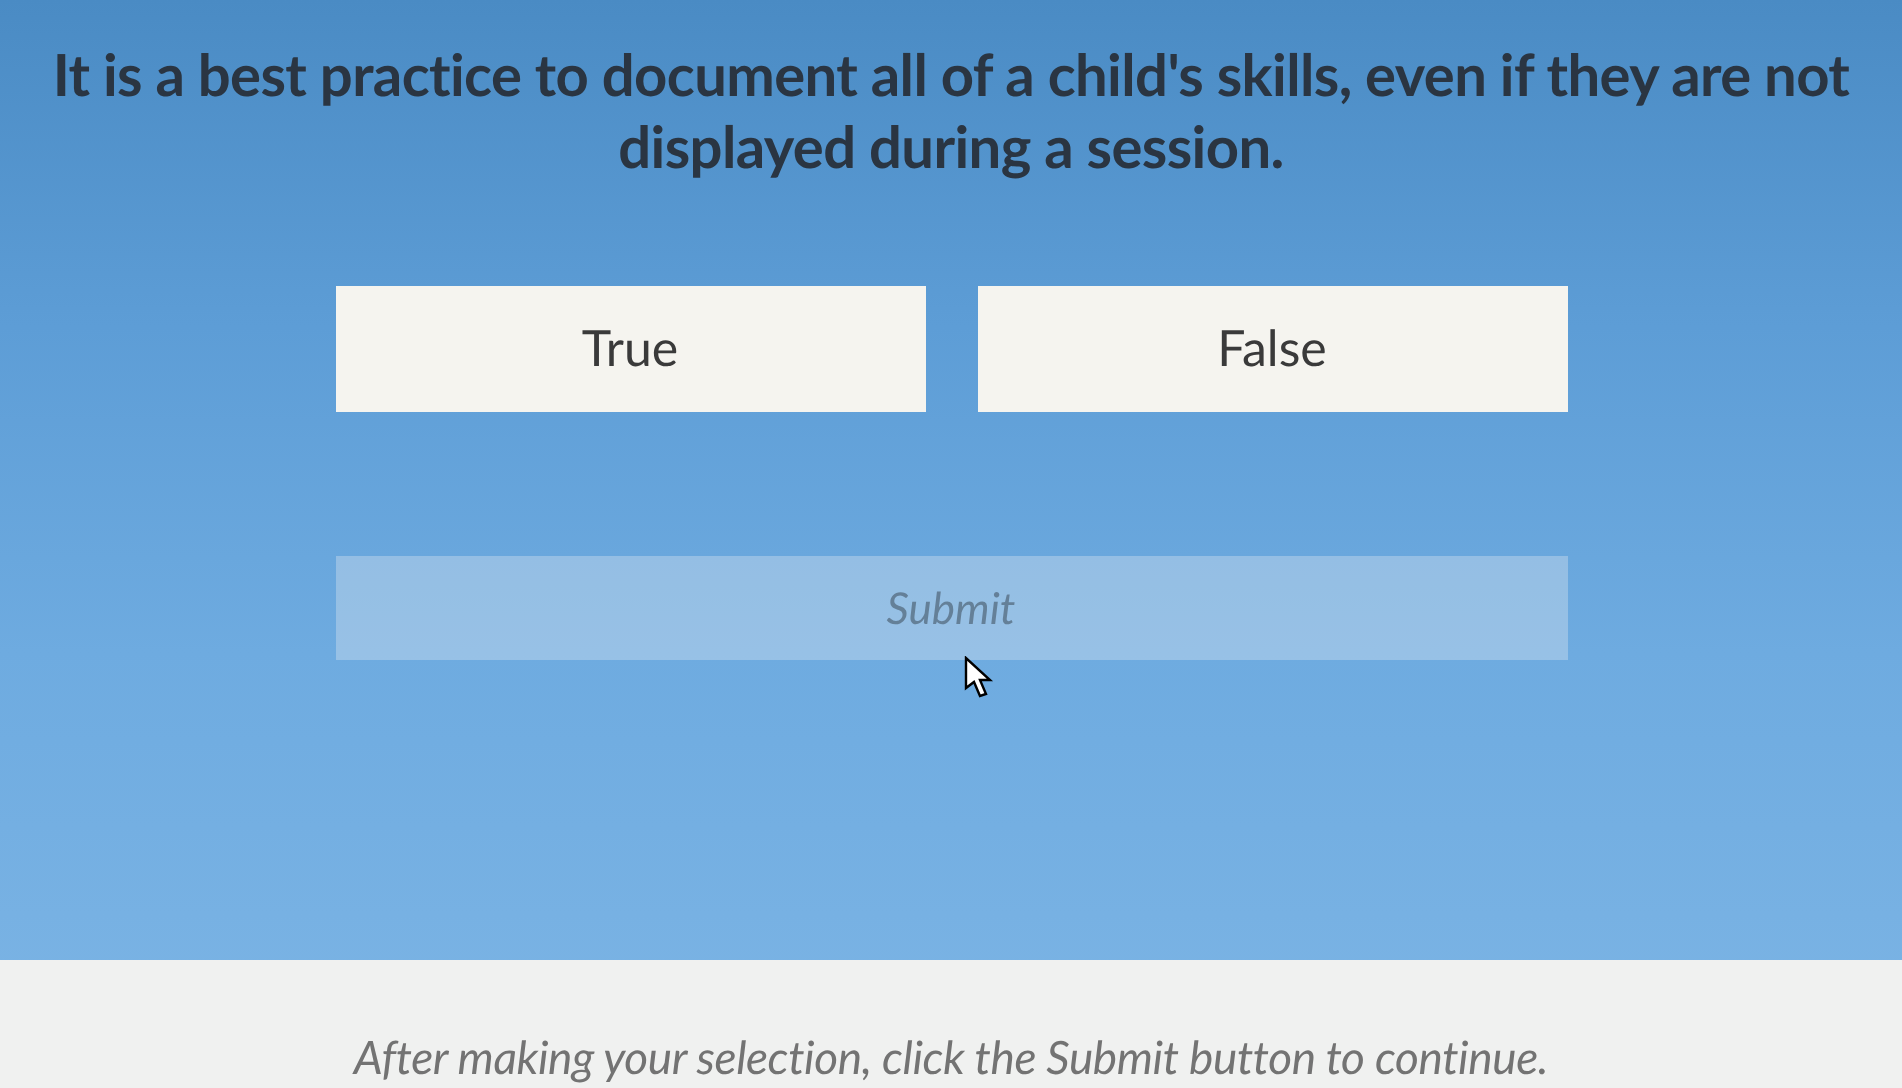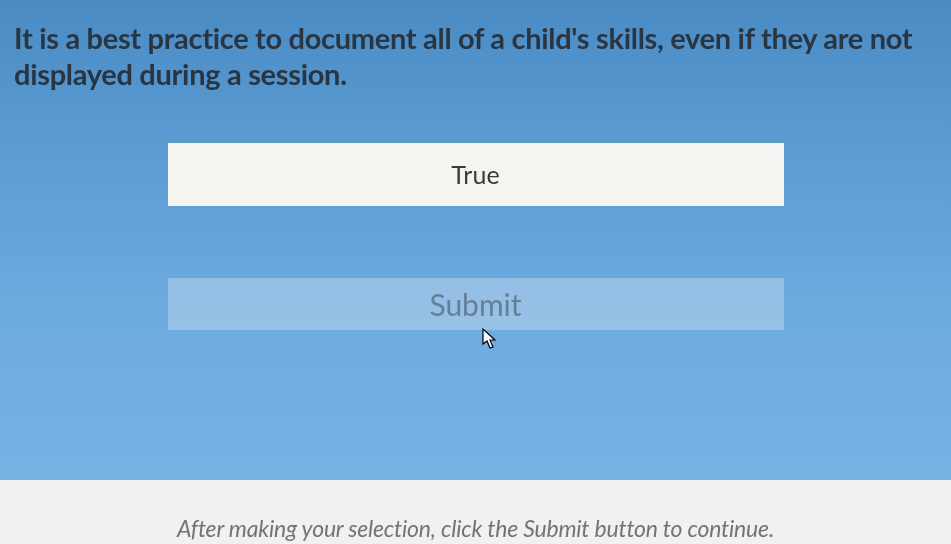--- a/index.html
+++ b/index.html
@@ -15,20 +15,21 @@
       overflow: hidden;
       position: relative;
     }
     .question-text {
       padding: 20px 14px 0 14px;
       font-size: 29px;
       font-weight: 700;
       color: #2a3542;
       line-height: 1.25;
       letter-spacing: -0.3px;
+      text-align: center;
     }
     .options-container {
       margin: 50px auto 0;
       width: 616px;
       display: flex;
       flex-direction: row;
       gap: 26px;
     }
     .option-button {
       width: 100%;
@@ -46,28 +47,29 @@
     }
     .submit-container {
       margin: 72px auto 0;
       width: 616px;
     }
     .submit-button {
       width: 100%;
       height: 52px;
       background: rgba(230, 235, 240, 0.35);
       border: none;
-      font-size: 30px;
+      font-size: 22px;
       color: rgba(60, 75, 90, 0.55);
       font-family: inherit;
       cursor: pointer;
       display: flex;
       align-items: center;
       justify-content: center;
       font-weight: 400;
+      font-style: italic;
     }
     .bottom-bar {
       position: absolute;
       bottom: 0;
       left: 0;
       width: 100%;
       height: 64px;
       background: #f0f1f0;
       display: flex;
       align-items: flex-end;
@@ -91,20 +93,21 @@
       z-index: 100;
     }
   </style>
 </head>
 <body>
 
 <div class="question-text">It is a best practice to document all of a child's skills, even if they are not displayed during a session.</div>
 
 <div class="options-container">
   <button class="option-button">True</button>
+  <button class="option-button">False</button>
 </div>
 
 <div class="submit-container">
   <button class="submit-button">Submit</button>
 </div>
 
 <div class="cursor">
   <svg viewBox="0 0 16 22" xmlns="http://www.w3.org/2000/svg">
     <path d="M1 1 L1 16 L5 13 L8 20 L11 19 L8 12 L13 12 Z" fill="#ffffff" stroke="#000000" stroke-width="1.2"></path>
   </svg>

